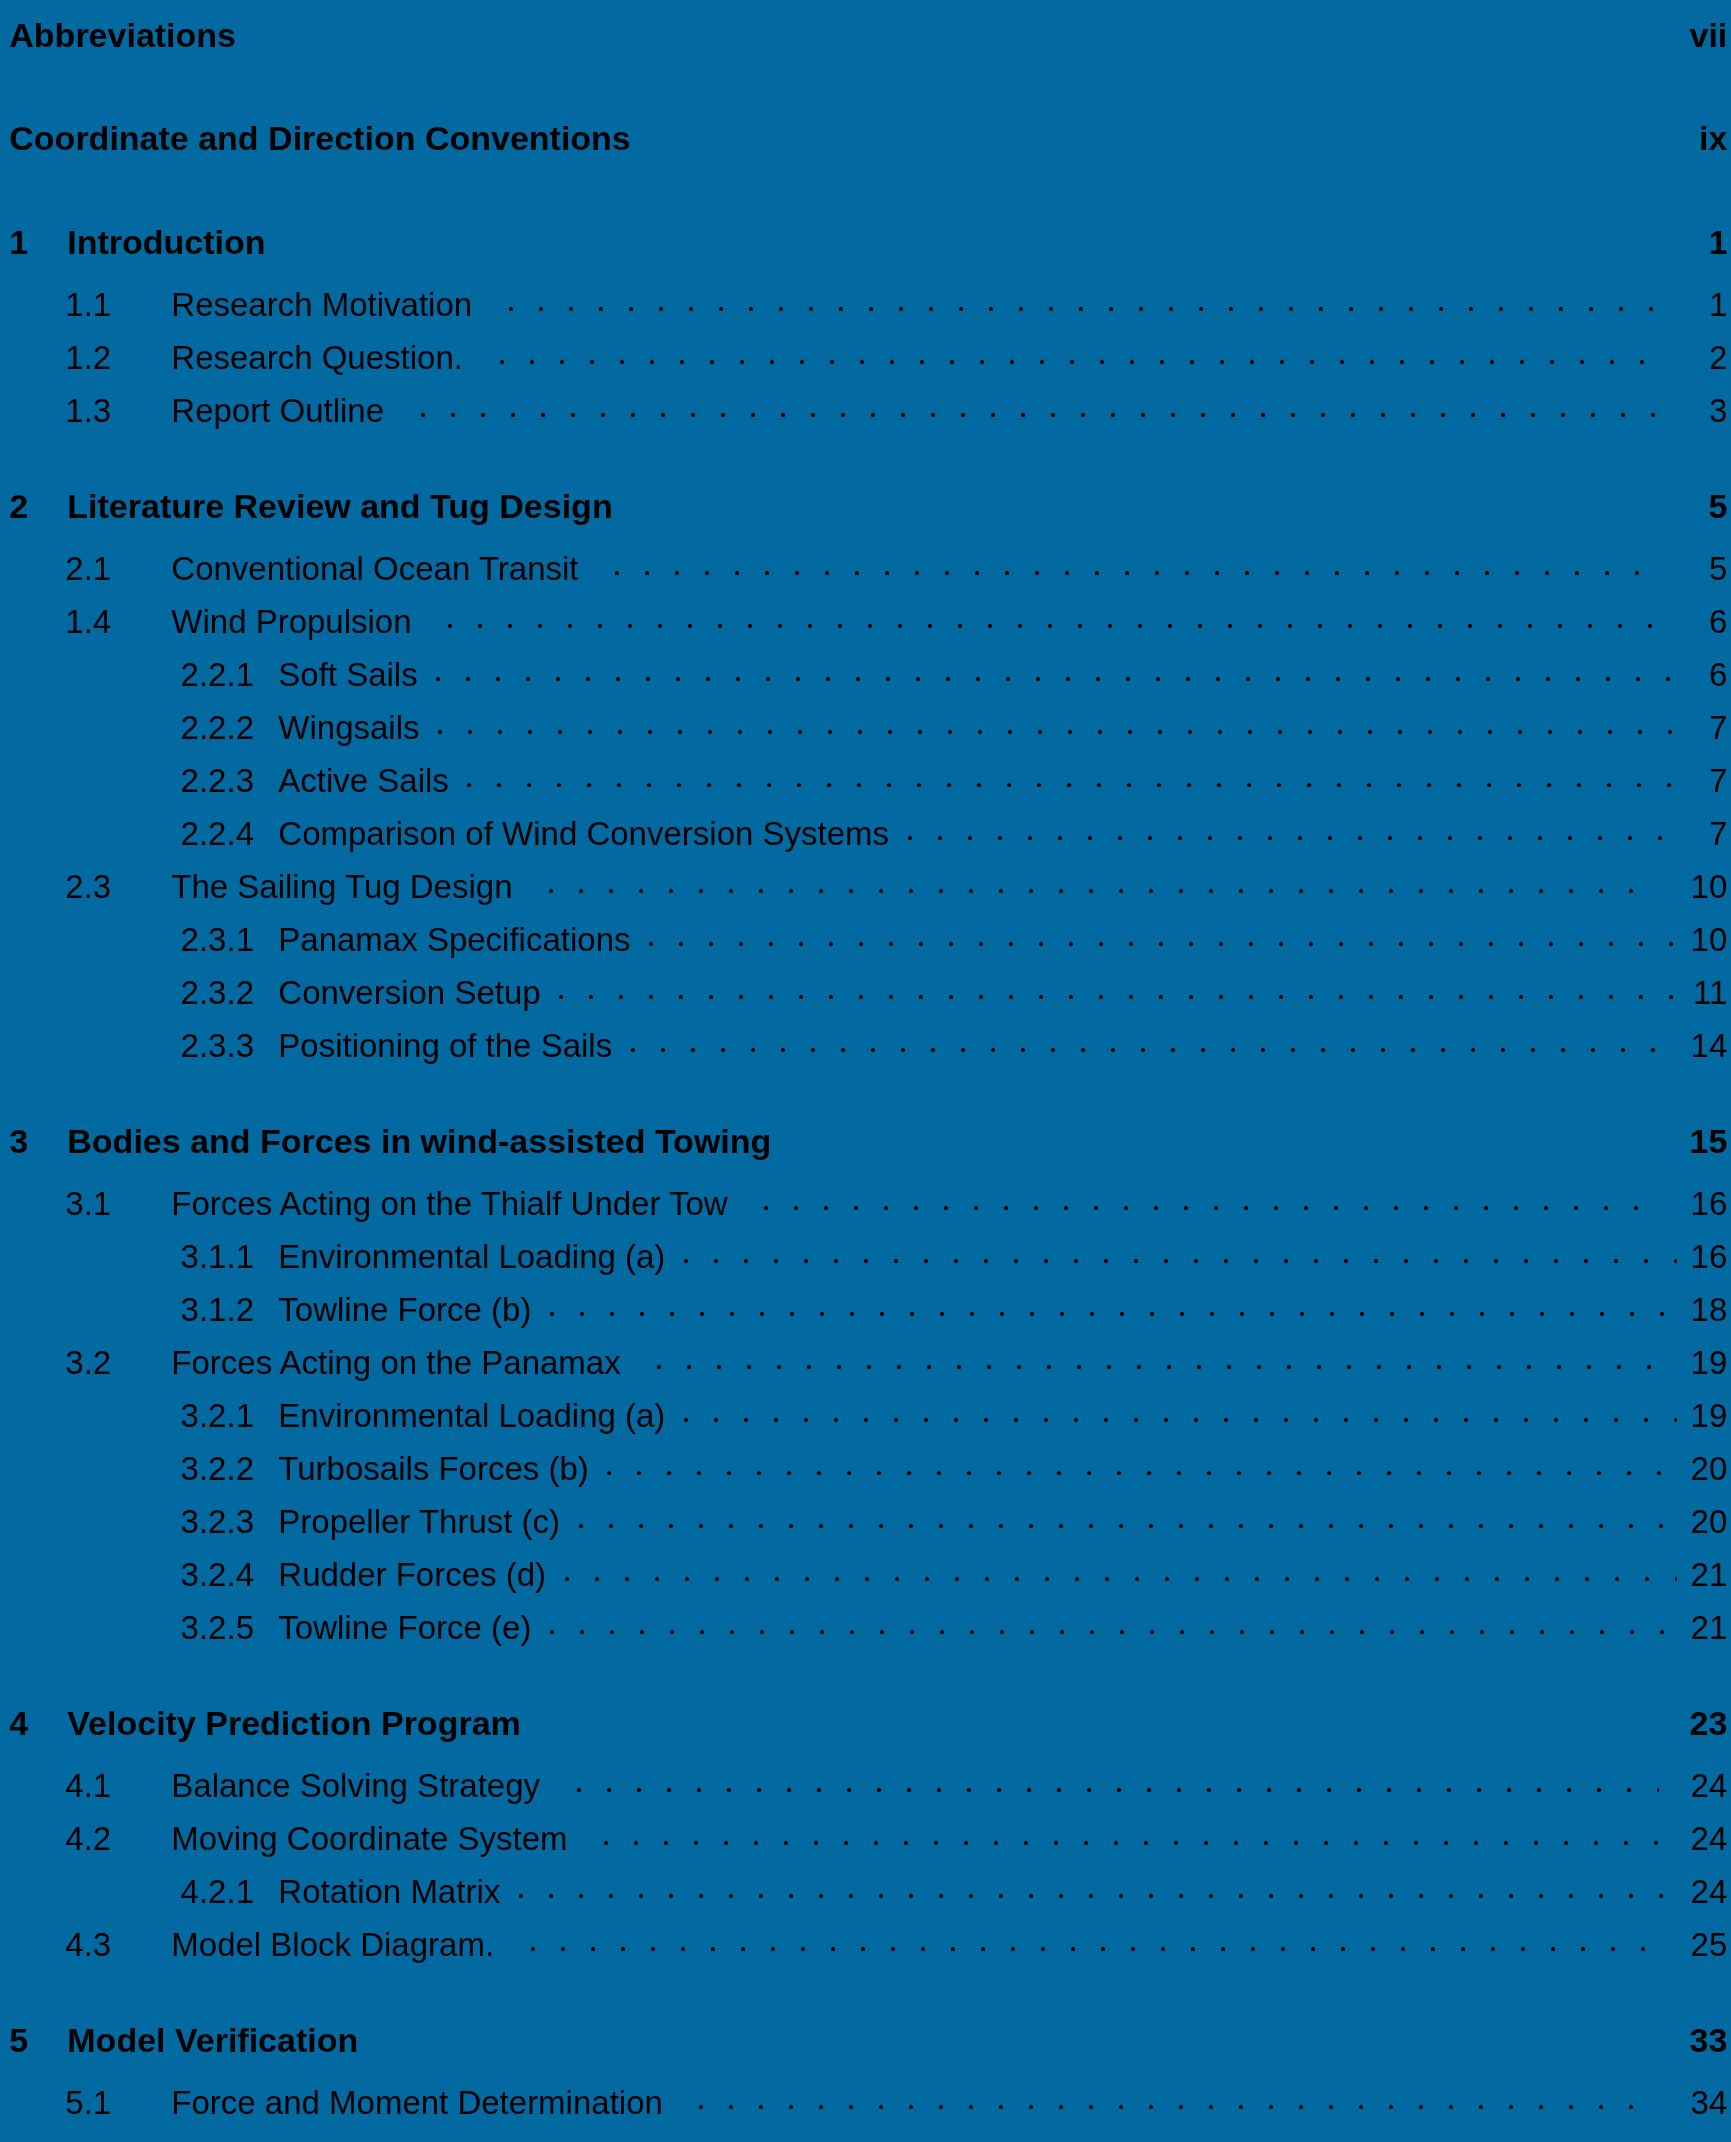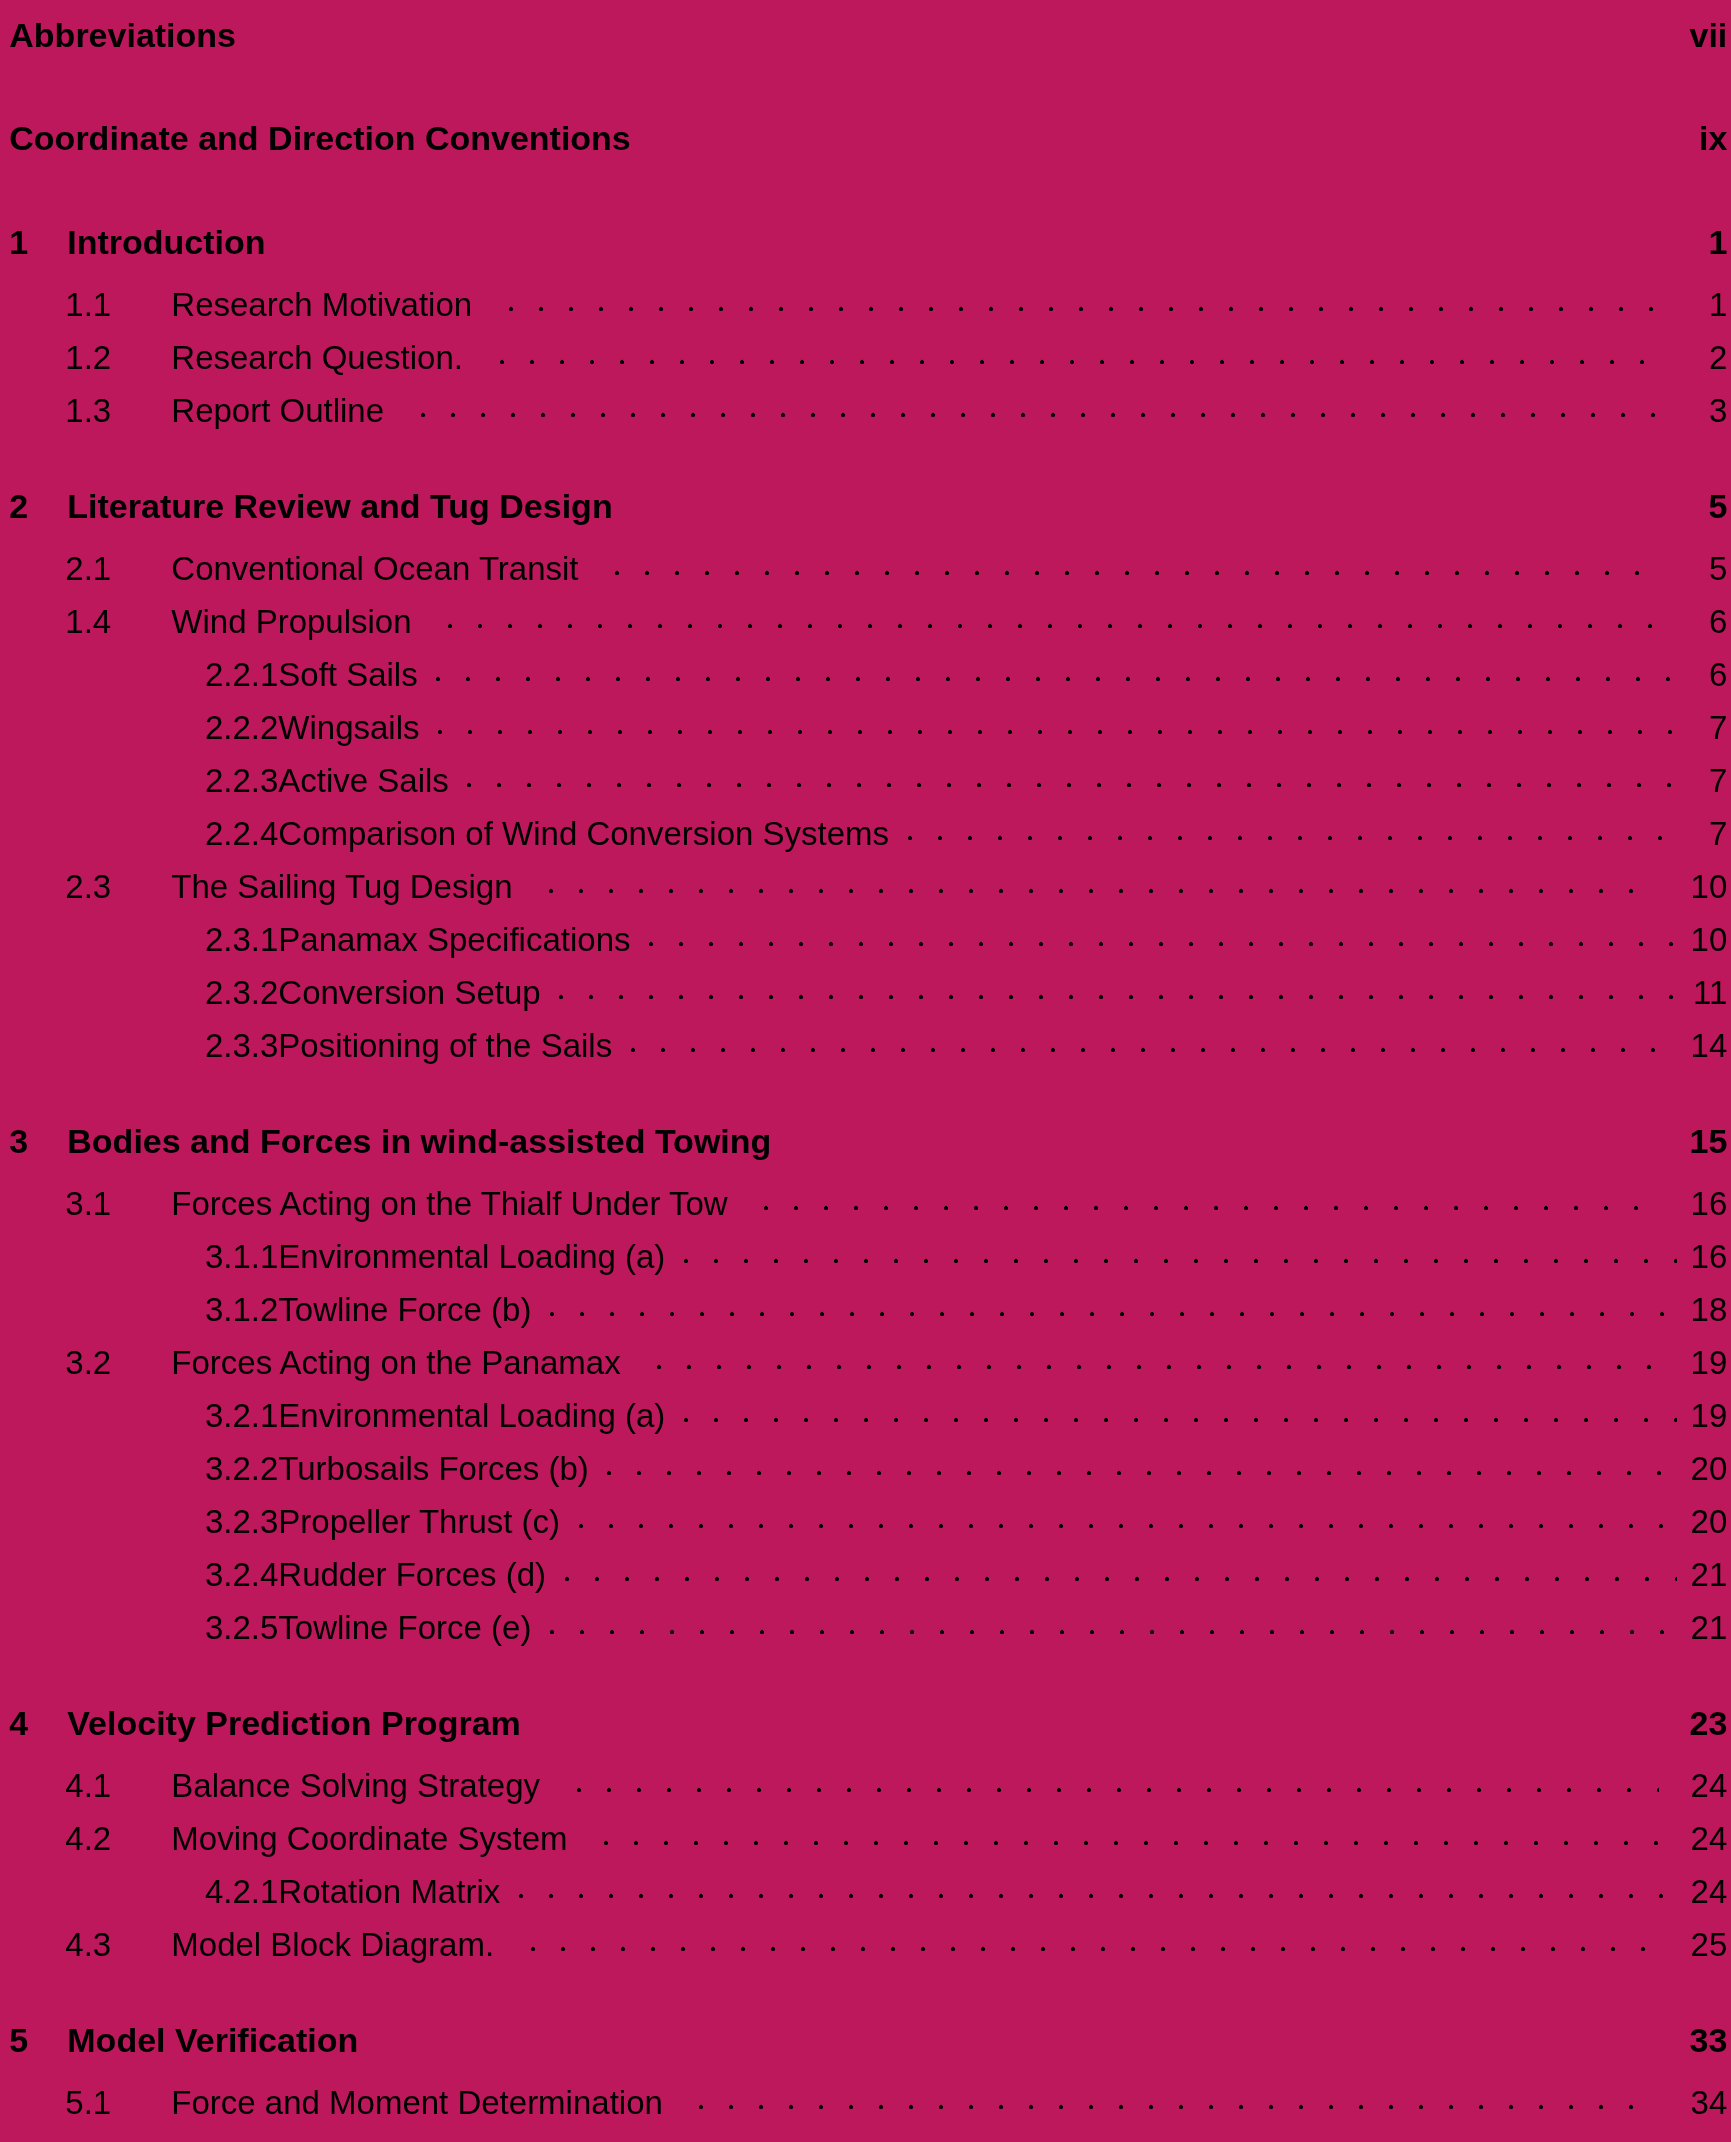--- a/index.html
+++ b/index.html
@@ -10,21 +10,21 @@
   }
   body {
     font-family: "Liberation Sans", sans-serif;
     color: #000000;
     -webkit-font-smoothing: antialiased;
   }
   #page {
     position: relative;
     width: 1732px;
     height: 2143px;
-    background: #be185d;
+    background: #0369a1;
     overflow: hidden;
     box-sizing: border-box;
     padding: 0;
   }
   .toc {
     position: absolute;
     left: 9.3px;
     top: 0px;
     width: 1718px;
   }
@@ -87,21 +87,21 @@
   
   .row.subsection {
     font-size: 33px;
     height: 53px;
     line-height: 53px;
     align-items: center;
   }
   .row.subsection .num {
     flex: 0 0 122px;
     margin-left: 147px;
-    text-align: right;
+    text-align: center;
   }
   .row.subsection .title {
     flex: 0 0 auto;
   }
 
   
   .leader {
     flex: 1 1 auto;
     position: relative;
     overflow: hidden;

